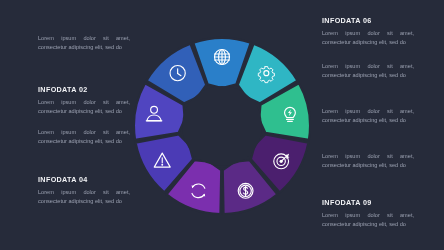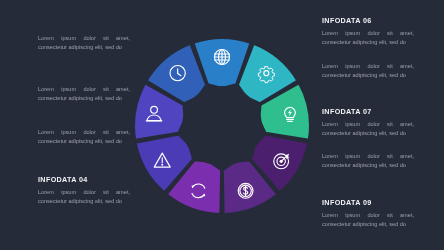--- a/index.html
+++ b/index.html
@@ -65,41 +65,41 @@
 </head>
 <body>
 
 <div id="slide">
 
   <div class="col col-left">
     <div class="item" style="top:34px">
       <p class="item-body">Lorem ipsum dolor sit amet, consectetur adipiscing elit, sed do</p>
     </div>
     <div class="item" style="top:85px">
+      <p class="item-title">INFODATA 02</p>
       <p class="item-body">Lorem ipsum dolor sit amet, consectetur adipiscing elit, sed do</p>
     </div>
     <div class="item" style="top:128px">
       <p class="item-body">Lorem ipsum dolor sit amet, consectetur adipiscing elit, sed do</p>
     </div>
     <div class="item" style="top:175px">
       <p class="item-title">INFODATA 04</p>
       <p class="item-body">Lorem ipsum dolor sit amet, consectetur adipiscing elit, sed do</p>
     </div>
   </div>
 
   <div class="col col-right">
     <div class="item" style="top:16px">
       <p class="item-title">INFODATA 06</p>
       <p class="item-body">Lorem ipsum dolor sit amet, consectetur adipiscing elit, sed do</p>
     </div>
     <div class="item" style="top:62px">
       <p class="item-body">Lorem ipsum dolor sit amet, consectetur adipiscing elit, sed do</p>
     </div>
     <div class="item" style="top:107px">
-      <p class="item-title">INFODATA 07</p>
       <p class="item-body">Lorem ipsum dolor sit amet, consectetur adipiscing elit, sed do</p>
     </div>
     <div class="item" style="top:152px">
       <p class="item-body">Lorem ipsum dolor sit amet, consectetur adipiscing elit, sed do</p>
     </div>
     <div class="item" style="top:198px">
       <p class="item-title">INFODATA 09</p>
       <p class="item-body">Lorem ipsum dolor sit amet, consectetur adipiscing elit, sed do</p>
     </div>
   </div>

